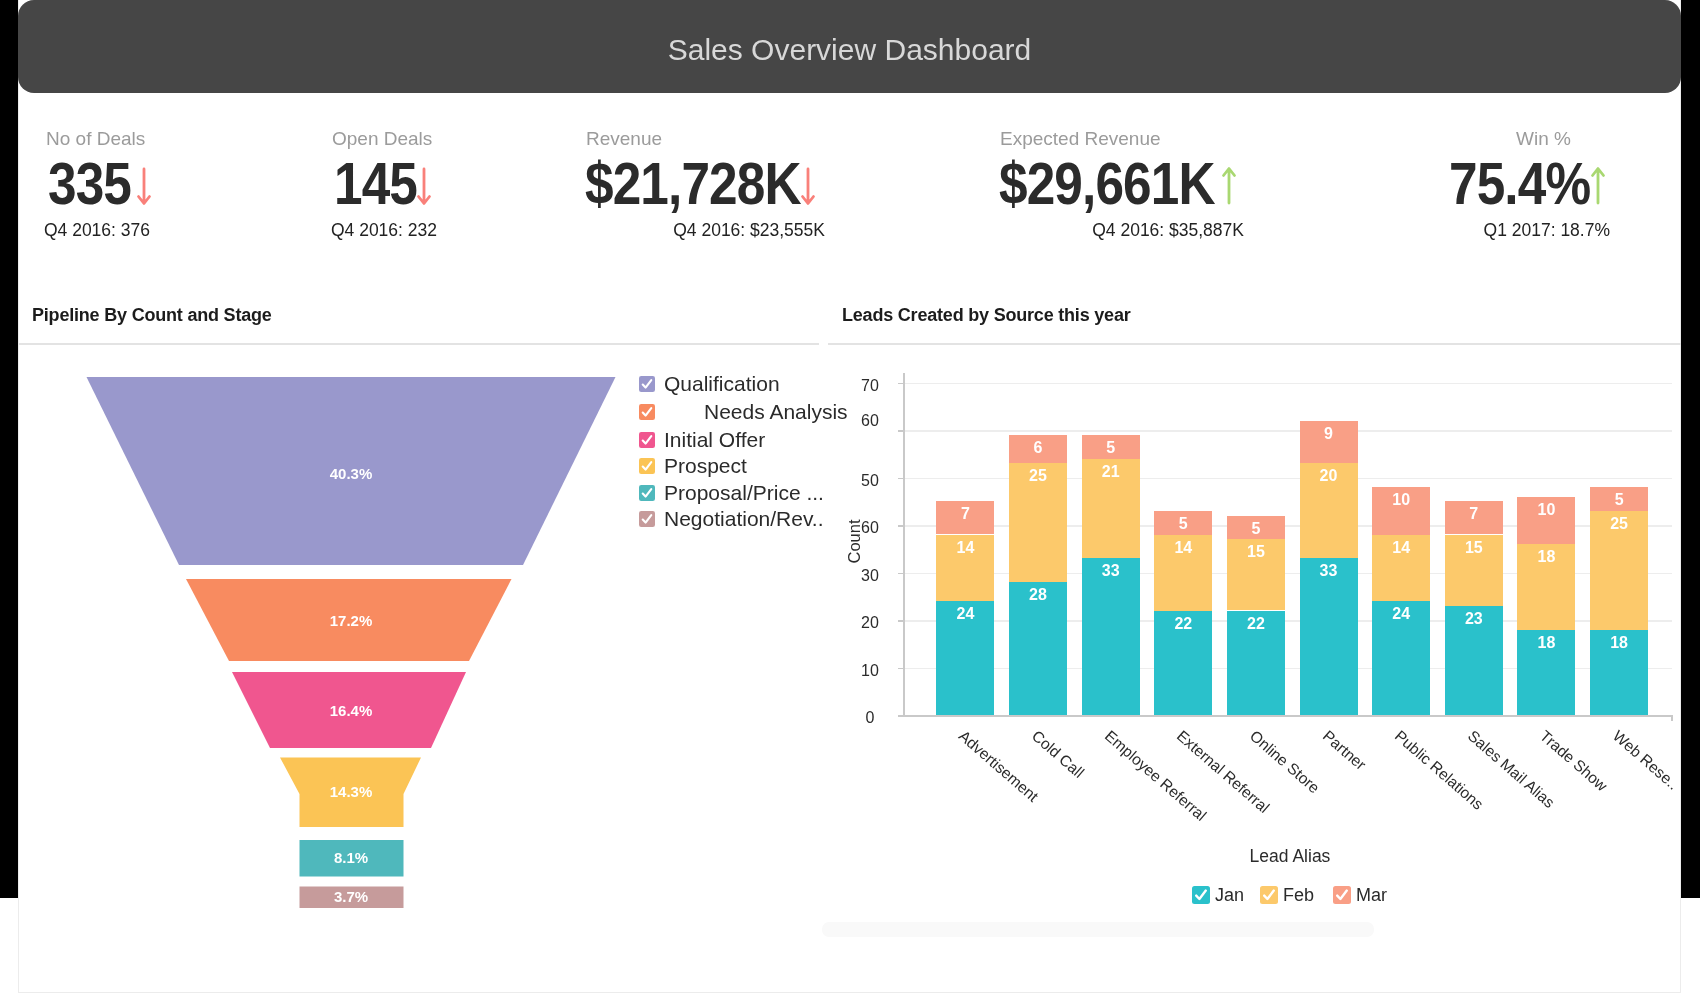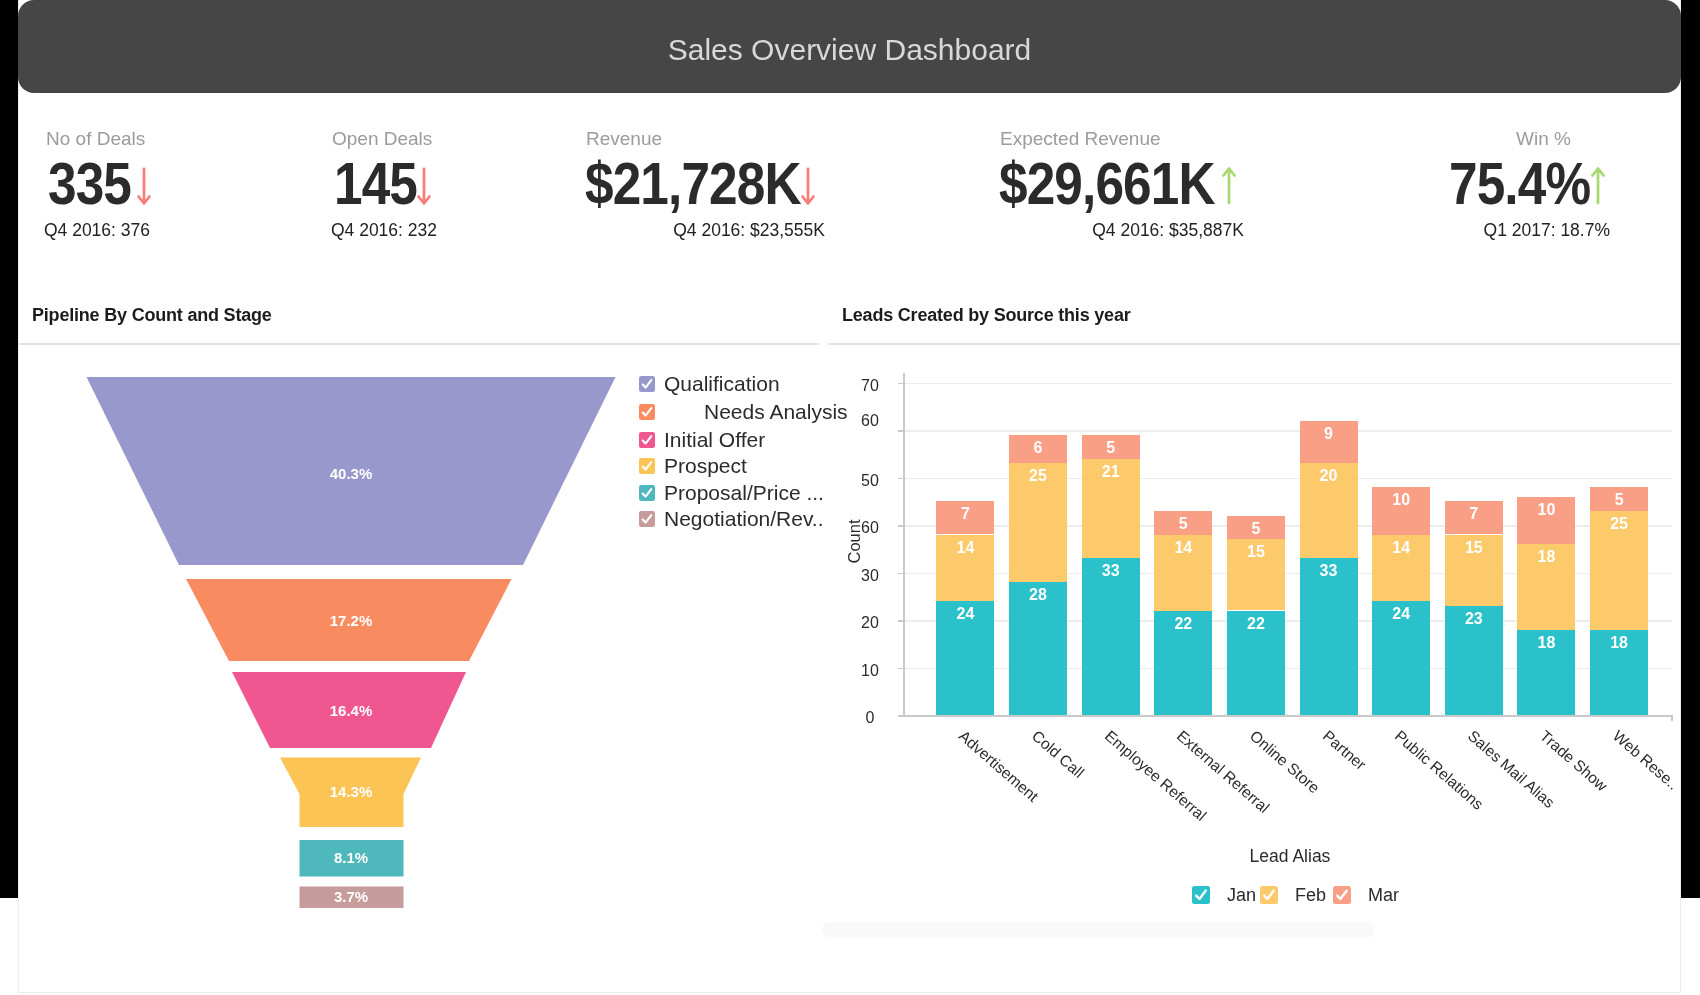--- a/index.html
+++ b/index.html
@@ -12,21 +12,21 @@
 .ptitle { position:absolute; top:304.5px; font-size:18px; font-weight:bold; color:#1c1c1c; letter-spacing:-0.2px; }
 .divider { position:absolute; top:343px; height:2px; background:#e3e3e3; }
 .ft { fill:#fff; font-size:15px; font-weight:bold; text-anchor:middle; font-family:"Liberation Sans",sans-serif; }
 .llab { position:absolute; font-size:21px; color:#2b2b2b; line-height:18px; }
 .grid { position:absolute; left:903px; width:769px; height:1.5px; background:#ededed; }
 .ytick { position:absolute; left:897.5px; width:7px; height:1.5px; background:#c9c9c9; }
 .ylab { position:absolute; left:845px; width:50px; text-align:center; font-size:16px; color:#2b2b2b; }
 .seg { position:absolute; }
 .blab { position:absolute; text-align:center; font-size:16px; font-weight:bold; color:#fff; line-height:16px; }
 .xlab { position:absolute; font-size:15.5px; color:#2b2b2b; white-space:nowrap; transform:rotate(41deg); transform-origin:left top; }
-.rleg { position:absolute; font-size:18px; color:#2b2b2b; line-height:20px;margin-left:12px; }
+.rleg { position:absolute; font-size:18px; color:#2b2b2b; line-height:20px; }
 #yaxis { position:absolute; left:903px; top:373px; width:1.5px; height:343px; background:#c9c9c9; }
 #xaxis { position:absolute; left:903px; top:715px; width:769px; height:1.5px; background:#c9c9c9; }
 #xtick2 { position:absolute; left:1671px; top:715px; width:1.5px; height:6px; background:#c9c9c9; }
 #count { position:absolute; left:814px; top:532px; width:80px; text-align:center; font-size:16.5px; color:#2b2b2b; transform:rotate(-90deg); }
 #leadsource { position:absolute; left:1190px; top:846px; width:200px; text-align:center; font-size:17.5px; color:#2b2b2b; }
 #band { position:absolute; left:822px; top:922px; width:552px; height:15px; background:#f9f9f9; border-radius:7px; }
 </style></head>
 <body>
 <div id="blackbg"></div>
 <div id="card"></div>

